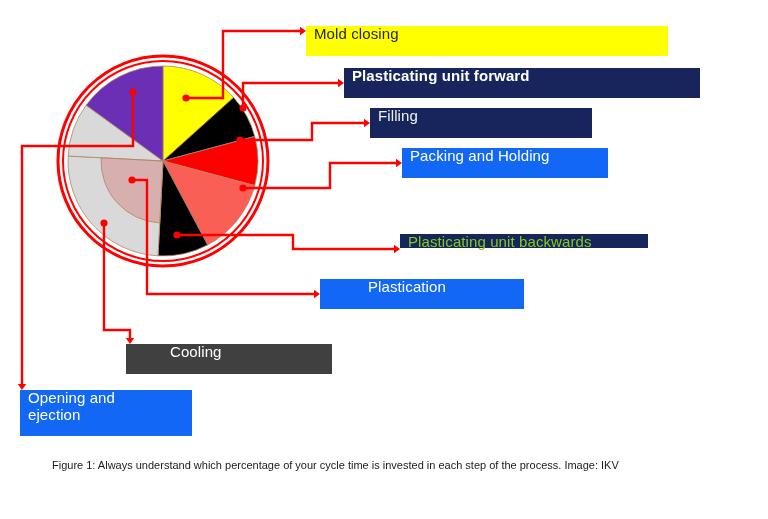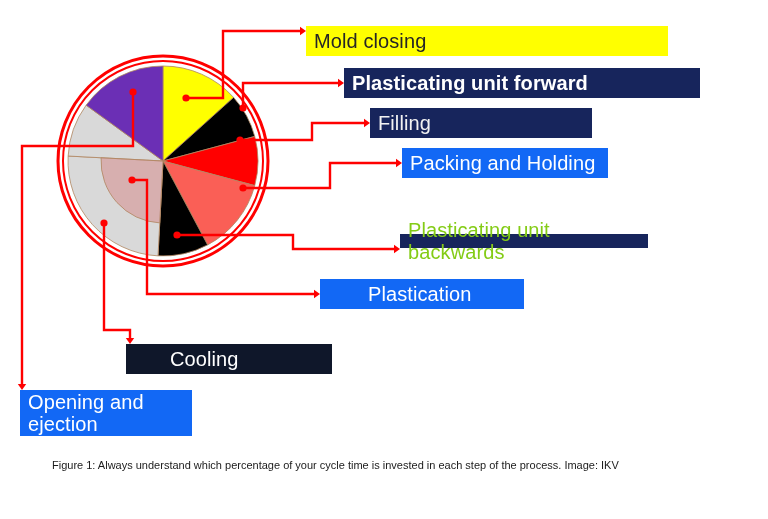--- a/index.html
+++ b/index.html
@@ -24,24 +24,23 @@
   #diagram-svg {
     position: absolute;
     left: 0; top: 0;
     width: 768px;
     height: 519px;
   }
   .label-box {
     position: absolute;
     box-sizing: border-box;
     display: flex;
-    align-items: center;
     padding-left: 8px;
     font-family: "Liberation Sans", sans-serif;
-    font-size: 20px;
+    font-size: 15px;
     line-height: 1.12;
     letter-spacing: 0.1px;
     white-space: pre-line;
   }
   .caption {
     position: absolute;
     left: 52px;
     top: 458px;
     width: 660px;
     font-family: "Liberation Sans", sans-serif;
@@ -102,20 +101,20 @@
   <div class="label-box" style="left: 344px; top: 68px; width: 356px; height: 30px; background: rgb(23, 37, 92); color: #ffffff; font-weight: bold;"><span>Plasticating unit forward</span></div>
 
   <div class="label-box" style="left: 370px; top: 108px; width: 222px; height: 30px; background: rgb(23, 37, 92); color: rgb(242, 242, 242);"><span>Filling</span></div>
 
   <div class="label-box" style="left: 402px; top: 148px; width: 206px; height: 30px; background: rgb(18, 104, 245); color: rgb(255, 255, 255);"><span>Packing and Holding</span></div>
 
   <div class="label-box" style="left: 400px; top: 234px; width: 248px; height: 14px; background: rgb(23, 37, 92); color: #84cc16;"><span>Plasticating unit backwards</span></div>
 
   <div class="label-box" style="left: 320px; top: 279px; width: 204px; height: 30px; background: rgb(18, 104, 245); color: rgb(255, 255, 255); padding-left: 48px;"><span>Plastication</span></div>
 
-  <div class="label-box" style="left: 126px; top: 344px; width: 206px; height: 30px; background: #0f172a; color: rgb(255, 255, 255); padding-left: 44px;"><span>Cooling</span></div>
+  <div class="label-box" style="left: 126px; top: 344px; width: 206px; height: 30px; background: #404040; color: rgb(255, 255, 255); padding-left: 44px;"><span>Cooling</span></div>
 
   <div class="label-box" style="left: 20px; top: 390px; width: 172px; height: 46px; background: rgb(18, 104, 245); color: rgb(255, 255, 255);"><span>Opening and
 ejection</span></div>
 
   <div class="caption">Figure 1: Always understand which percentage of your cycle time is invested in each step of the process. Image: IKV</div>
 
 </div>
 
 </body></html>

